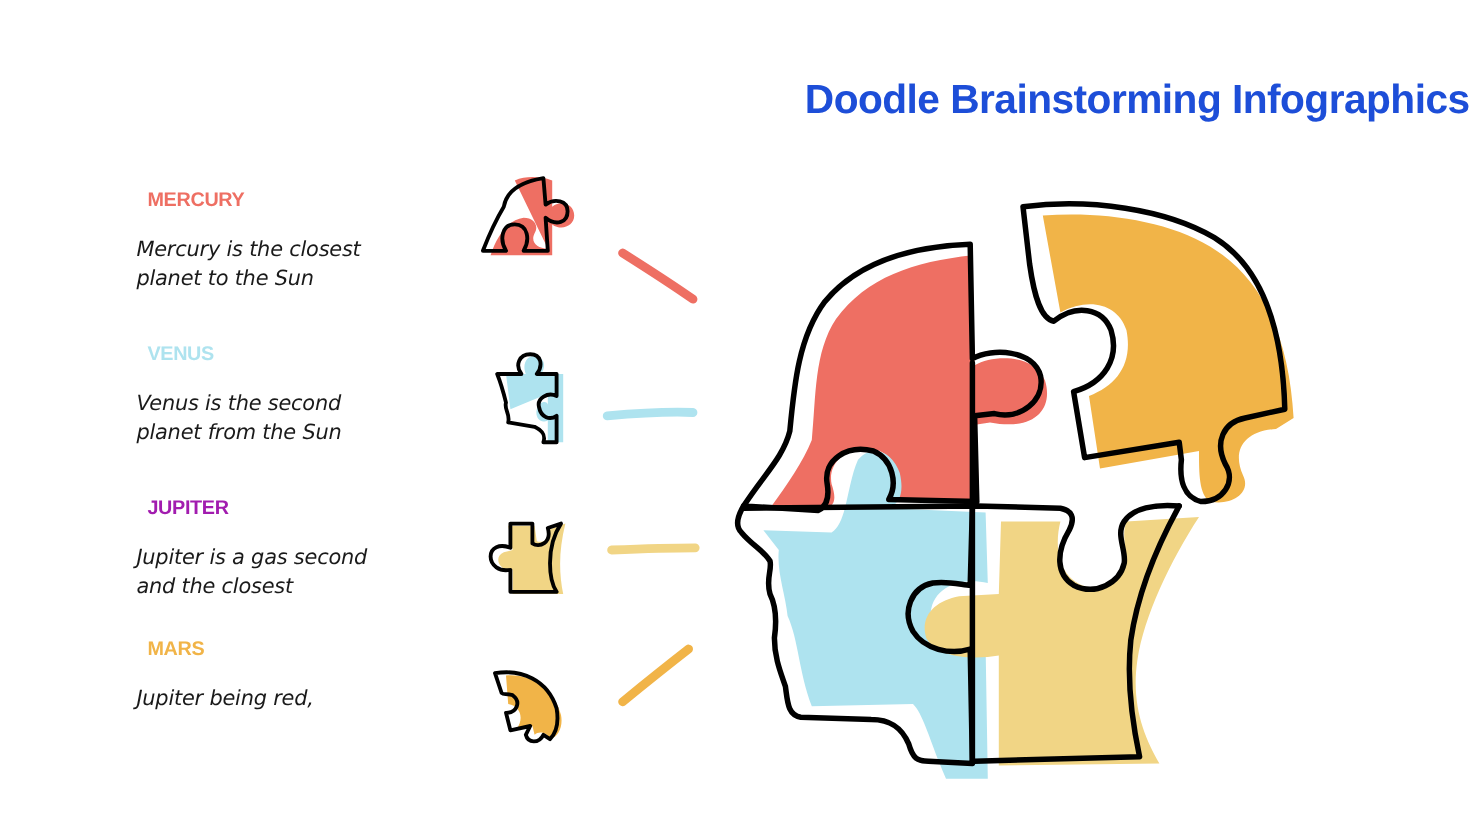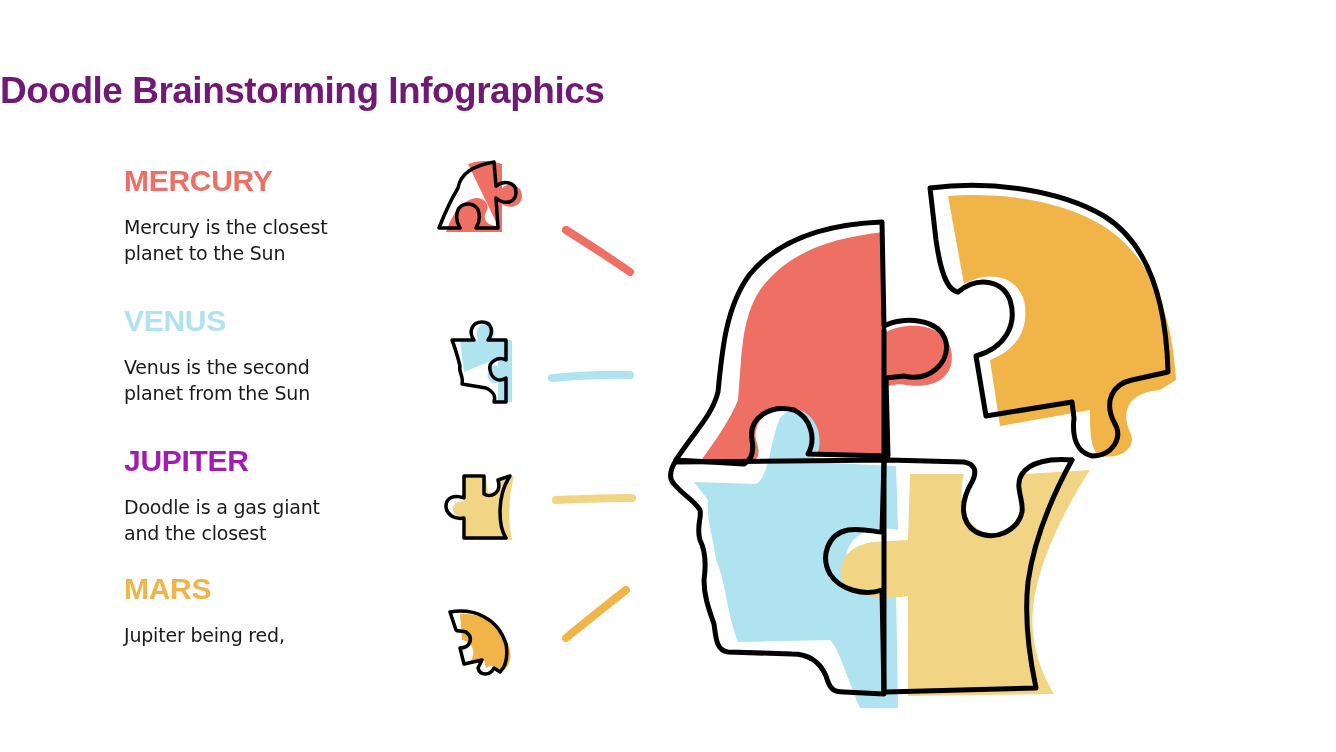--- a/index.html
+++ b/index.html
@@ -1,25 +1,25 @@
 <!DOCTYPE html>
 <html><head>
 <meta charset="utf-8">
 <style>
   html, body { margin: 0; padding: 0; background: #ffffff; }
   body { width: 1336px; height: 752px; position: relative; overflow: hidden;
          font-family: "DejaVu Sans", sans-serif; color: #1a1a1a; }
-  .title { position: absolute; left: 0; right: 0; top: 70px; text-align: left;
+  .title { position: absolute; left: 0; right: 0; top: 70px; text-align: right;
            font-family: "Liberation Sans", sans-serif; font-weight: bold;
-           font-size: 37px; letter-spacing: -0.5px; color: #701a75; }
+           font-size: 37px; letter-spacing: -0.5px; color: #1d4ed8; }
   .item { position: absolute; left: 124px; width: 280px; }
   .item-heading { font-family: "Liberation Sans", sans-serif; font-weight: bold;
-                  font-size: 30px; letter-spacing: -0.3px; line-height: 30px; }
+                  font-size: 18px; letter-spacing: -0.3px; line-height: 30px; margin-left: 10px; }
   .item-desc { margin-top: 18px; font-family: "DejaVu Sans", sans-serif;
-               font-size: 19px; line-height: 26px; color: #1a1a1a; letter-spacing: -0.2px; }
+               font-size: 19px; line-height: 26px; color: #1a1a1a; letter-spacing: -0.2px; font-style: italic; }
   .graphic { position: absolute; left: 0; top: 0; }
 </style>
 </head>
 <body>
 
 <div class="title">Doodle Brainstorming Infographics</div>
 
 <div class="item" style="top:166px">
   <div class="item-heading" style="color:#EE6F63">MERCURY</div>
   <div class="item-desc">
@@ -32,21 +32,21 @@
   <div class="item-heading" style="color:#AEE3EF">VENUS</div>
   <div class="item-desc">
     <div>Venus is the second</div>
     <div>planet from the Sun</div>
   </div>
 </div>
 
 <div class="item" style="top:446px">
   <div class="item-heading" style="color:#a21caf">JUPITER</div>
   <div class="item-desc">
-    <div>Doodle is a gas giant</div>
+    <div>Jupiter is a gas second</div>
     <div>and the closest</div>
   </div>
 </div>
 
 <div class="item" style="top:574px">
   <div class="item-heading" style="color:#F1B448">MARS</div>
   <div class="item-desc">
     <div>Jupiter being red,</div>
   </div>
 </div>

